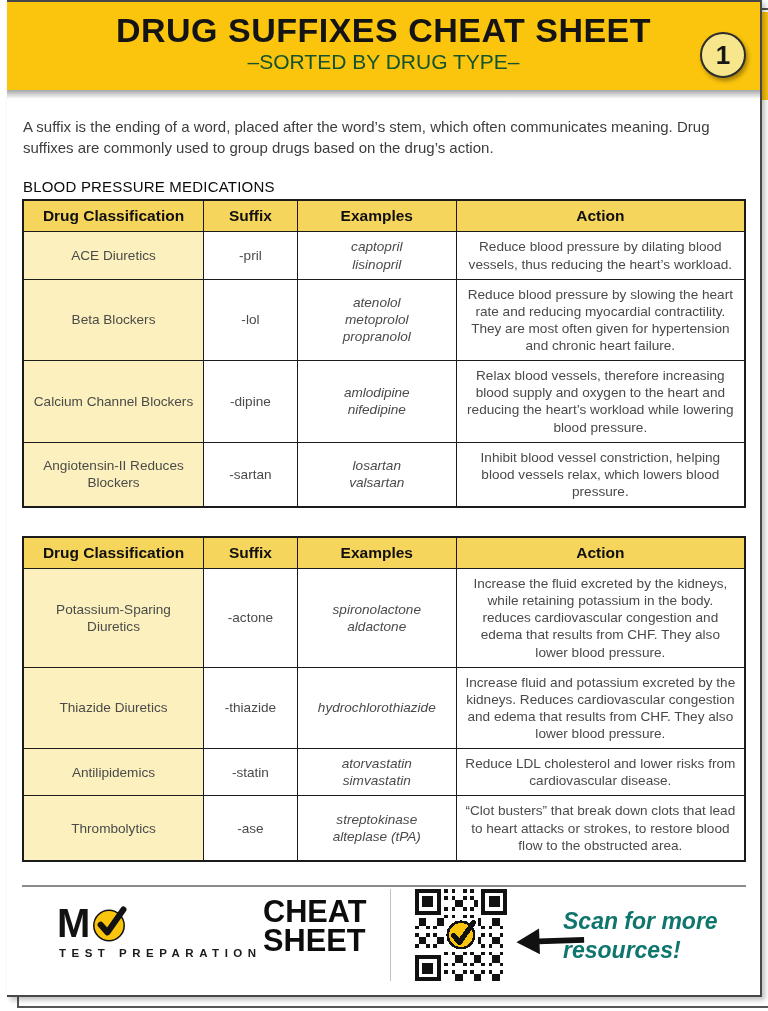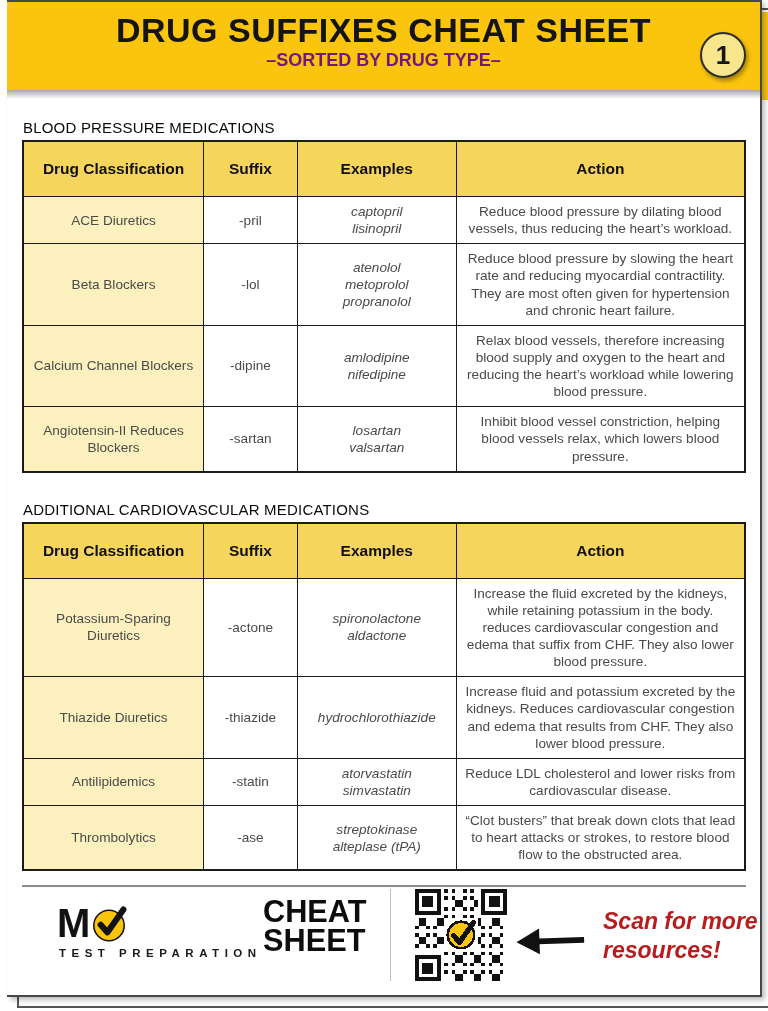--- a/index.html
+++ b/index.html
@@ -12,35 +12,35 @@
   .back-page { position:absolute; left:10px; top:8px; width:756px; height:1000px;
                background:#fff; border:2px solid #555; }
   .back-banner { position:absolute; left:0; right:0; top:2px; height:88px; background:#FBC50D; }
 
   
   .page { position:absolute; left:0; top:0; width:755px; height:997px; background:#fff;
           border:2px solid #474747; border-left:none; box-shadow:3px 3px 5px rgba(0,0,0,.25); overflow:hidden; }
 
   .banner { position:relative; height:88px; background:#FBC50D; text-align:center; padding-top:10px; }
   .banner h1 { font-size:34px; font-weight:800; letter-spacing:.5px; color:#141414; line-height:1.1; }
-  .banner .subtitle { font-size:18px; font-weight:700; color:#701a75; margin-top:1px; }
+  .banner .subtitle { font-size:21px; font-weight:400; color:#14532d; margin-top:1px; }
   .banner-shadow { height:9px; background:linear-gradient(to bottom, rgba(60,60,60,.45), rgba(0,0,0,0)); }
 
   .page-badge { position:absolute; right:14px; top:30px; width:46px; height:46px; border-radius:50%;
                 background:#F8E68C; border:2.5px solid #2d2d2d; box-shadow:2px 3px 4px rgba(0,0,0,.35);
                 display:flex; align-items:center; justify-content:center;
                 font-size:26px; font-weight:700; color:#161616; }
 
   .intro { margin:18px 16px 0 16px; font-size:15px; line-height:1.38; color:#3d3d3d; }
 
   .section-heading { margin:20px 16px 4px 16px; font-size:15px; font-weight:400; color:#0b0b0b; letter-spacing:.2px; }
 
   table.drug-table { width:724px; margin:2px 15px 0 15px; border-collapse:collapse; border:2.5px solid #1b1b1b; }
   table.drug-table th { background:#F6D55C; border:1.5px solid #1b1b1b; font-size:15.5px; font-weight:800;
-                        color:#101010; padding:18px 4px; }
+                        color:#101010; padding:6px 4px; }
   table.drug-table td { border:1.5px solid #1b1b1b; font-size:13.6px; color:#4a4a4a; line-height:1.26;
                         padding:6px 8px; text-align:center; vertical-align:middle; }
   td.cls { background:#FCF1BE; width:25%; font-size:14px; }
   td.sfx { width:13%; }
   td.exm { width:22%; white-space:pre-line;font-style:italic; }
   td.act { width:40%; text-align:left; padding-left:9px; padding-right:9px; }
 
   .sec2 { margin-top:28px; }
 
   .footer { position:absolute; left:0; right:0; bottom:0; height:110px; }
@@ -53,41 +53,42 @@
   .brand-line .o-icon { width:38px; height:38px; margin:0 1px; position:relative; top:1px; }
   .brand-sub { font-size:11.5px; font-weight:700; color:#1a1a1a; letter-spacing:5.5px; margin-top:4px; margin-left:2px; }
 
   .cheat-sheet { position:absolute; left:256px; top:2px; font-weight:800; font-size:32px; line-height:.92;
                  color:#0d0d0d; letter-spacing:0; transform:scaleX(.96); transform-origin:left; }
 
   .footer-divider { position:absolute; left:383px; top:-6px; width:1px; height:92px; background:#c2c2c2; }
 
   .qr { position:absolute; left:408px; top:-6px; width:92px; height:92px; }
   .arrow-icon { position:absolute; left:508px; top:26px; width:72px; height:40px; }
-  .scan-text { position:absolute; left:596px; top:12px; width:160px; font-size:23px; font-style:italic;
-               font-weight:600; color:#b91c1c; line-height:1.25; }
+  .scan-text { position:absolute; left:556px; top:12px; width:160px; font-size:23px; font-style:italic;
+               font-weight:600; color:#0f766e; line-height:1.25; }
 </style>
 </head>
 <body>
 
 <div class="stage">
 
   <div class="back-page">
     <div class="back-banner"></div>
   </div>
 
   <div class="page">
 
     <header class="banner">
       <h1>DRUG SUFFIXES CHEAT SHEET</h1>
       <div class="subtitle">–SORTED BY DRUG TYPE–</div>
       <div class="page-badge">1</div>
     </header>
     <div class="banner-shadow"></div>
 
+    <p class="intro">A suffix is the ending of a word, placed after the word’s stem, which often communicates meaning. Drug suffixes are commonly used to group drugs based on the drug’s action.</p>
 
     <section>
       <h2 class="section-heading">BLOOD PRESSURE MEDICATIONS</h2>
       <table class="drug-table">
         <thead>
           <tr>
             <th>Drug Classification</th>
             <th>Suffix</th>
             <th>Examples</th>
             <th>Action</th>
@@ -124,37 +125,36 @@
     <td class="sfx">-sartan</td>
     <td class="exm">losartan
 valsartan</td>
     <td class="act">Inhibit blood vessel constriction, helping blood vessels relax, which lowers blood pressure.</td>
   </tr>
 </tbody>
       </table>
     </section>
 
     <section class="sec2">
-      <h2 class="section-heading">ADDITIONAL CARDIOVASCULAR MEDICATIONS</h2>
       <table class="drug-table">
         <thead>
           <tr>
             <th>Drug Classification</th>
             <th>Suffix</th>
             <th>Examples</th>
             <th>Action</th>
           </tr>
         </thead>
         <tbody>
   <tr>
     <td class="cls">Potassium-Sparing Diuretics</td>
     <td class="sfx">-actone</td>
     <td class="exm">spironolactone
 aldactone</td>
-    <td class="act">Increase the fluid excreted by the kidneys, while retaining potassium in the body. reduces cardiovascular congestion and edema that suffix from CHF. They also lower blood pressure.</td>
+    <td class="act">Increase the fluid excreted by the kidneys, while retaining potassium in the body. reduces cardiovascular congestion and edema that results from CHF. They also lower blood pressure.</td>
   </tr>
 
   <tr>
     <td class="cls">Thiazide Diuretics</td>
     <td class="sfx">-thiazide</td>
     <td class="exm">hydrochlorothiazide</td>
     <td class="act">Increase fluid and potassium excreted by the kidneys. Reduces cardiovascular congestion and edema that results from CHF. They also lower blood pressure.</td>
   </tr>
 
   <tr>

